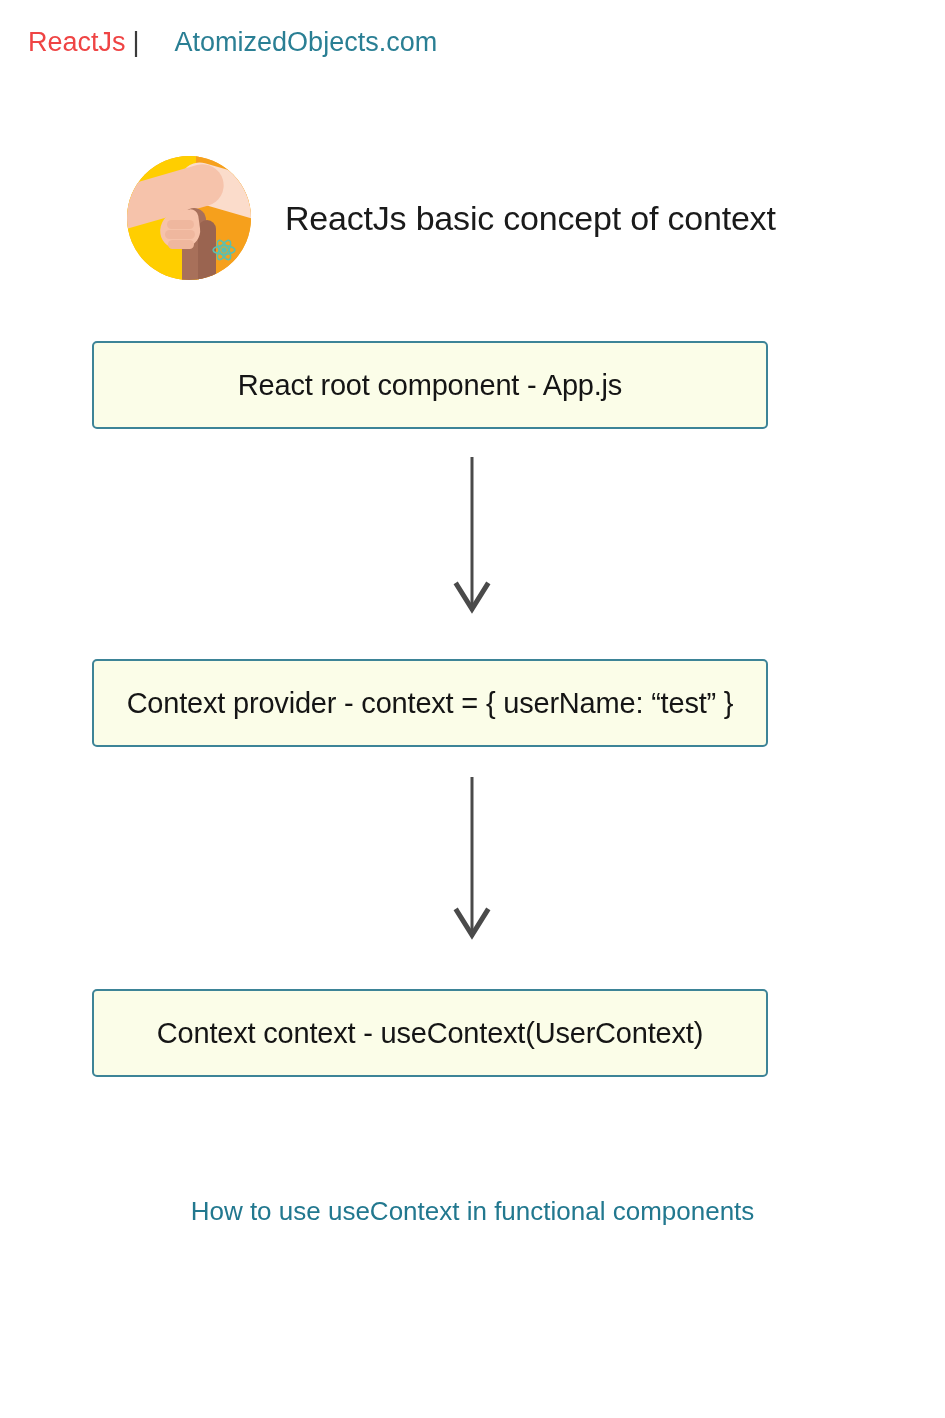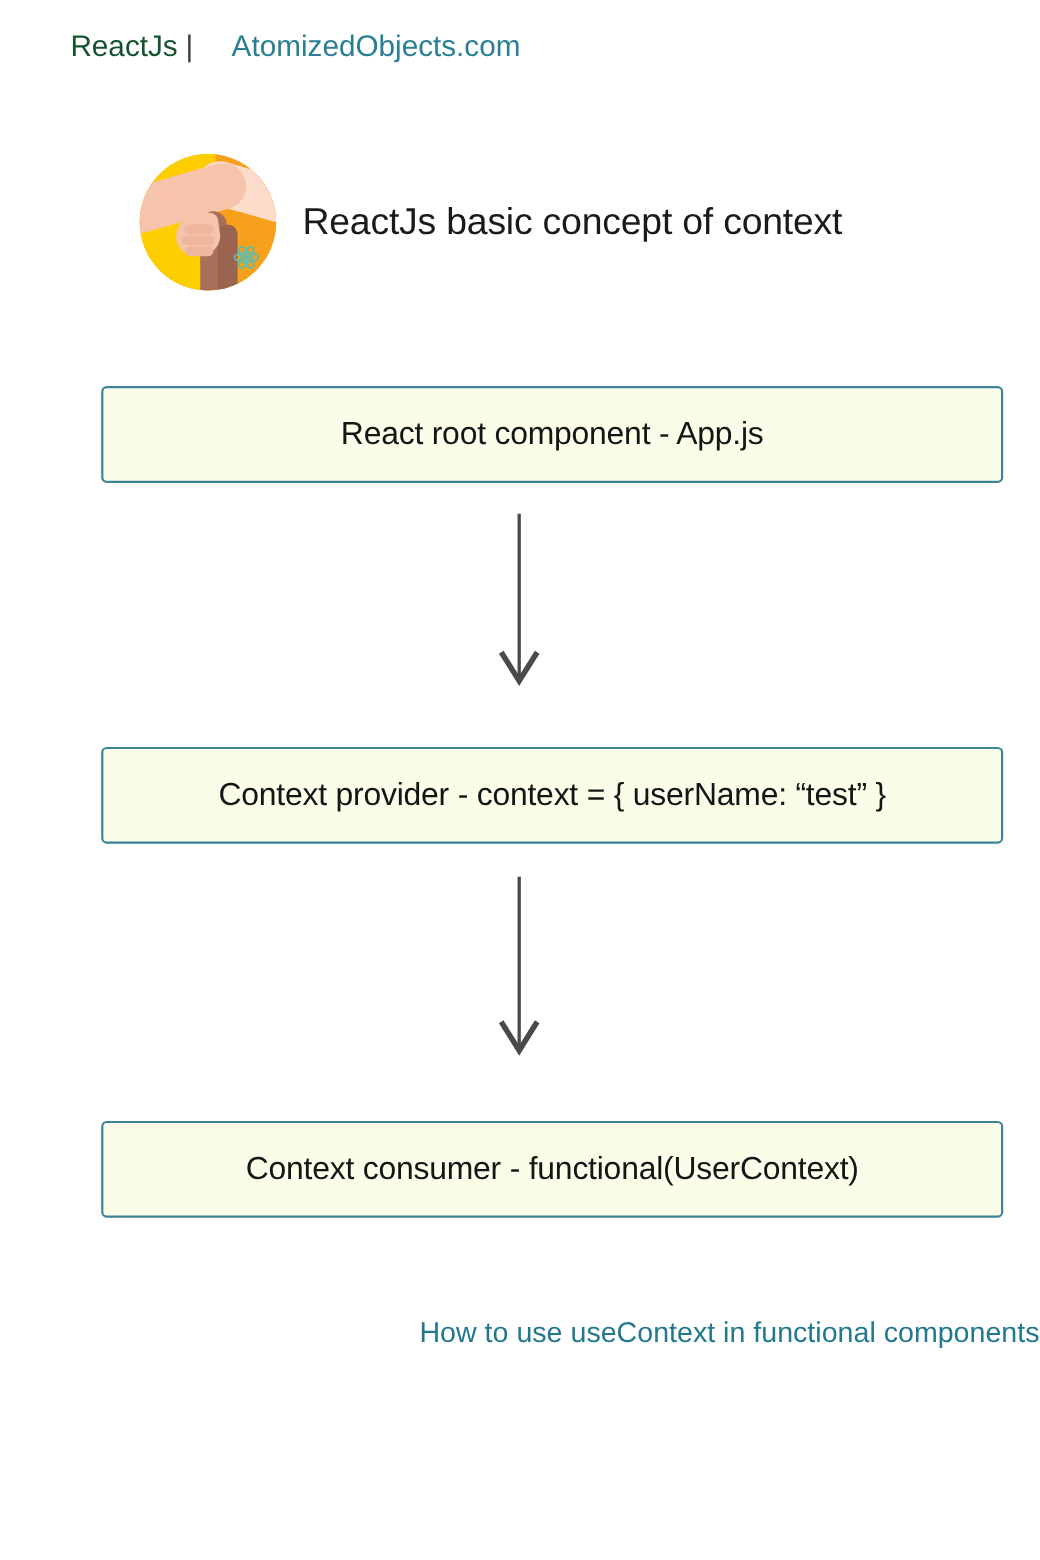--- a/index.html
+++ b/index.html
@@ -9,28 +9,28 @@
     font-family:"Liberation Sans", sans-serif;
     overflow:hidden;
   }
   .page { position:relative; width:945px; height:1418px; }
 
   
   .site-header {
     position:absolute; left:28px; top:24px;
     font-size:27px; line-height:36px; white-space:nowrap;
   }
-  .site-header .brand { color:#14532d;margin-left:36px; }
+  .site-header .brand { color:#ef4444; }
   .site-header .sep  { color:#3b3b3b; padding:0 7px; }
   .site-header .domain { color:#2a7f94;margin-left:28px; }
 
   
   .title-row {
-    position:absolute; left:127px; top:140px;
-    display:flex; align-items:center; gap:24px;
+    position:absolute; left:127px; top:156px;
+    display:flex; align-items:center; gap:34px;
   }
   .logo-badge {
     position:relative; width:124px; height:124px;
     border-radius:50%; overflow:hidden; flex:0 0 auto;
     background:#f5a623;
   }
   .logo-badge .half-yellow {
     position:absolute; left:0; top:0; width:58%; height:100%;
     background:#ffce00;
   }
@@ -76,42 +76,42 @@
   .logo-badge .react-atom {
     position:absolute; right:11%; bottom:14%; width:26px; height:26px;
   }
   .logo-title {
     font-size:34px; color:#1a1a1a; white-space:nowrap; letter-spacing:-0.2px;
   }
 
   
   .flow { position:absolute; left:92px; top:341px; width:760px; }
   .flow-box {
-    width:820px; height:88px;
+    width:676px; height:88px;
     background:#fbfde8;
     border:2px solid #3d8497;
     border-radius:5px;
-    display:flex; align-items:center; justify-content:center;margin-top:10px;
+    display:flex; align-items:center; justify-content:center;
   }
   .flow-box span {
     font-size:29px; color:#151515; white-space:nowrap; letter-spacing:-0.2px;
   }
 
   
   .arrow-wrap {
     width:760px; display:flex; justify-content:center;
   }
   .arrow-wrap.gap1 { height:230px; }
   .arrow-wrap.gap2 { height:242px; }
   .arrow-svg { display:block; }
 
   
   .footer {
     position:absolute; left:0; top:1192px; width:945px;
-    text-align:right; color:#22788f;
+    text-align:center; color:#22788f;
     font-size:26px; line-height:38px;
   }
 </style>
 </head>
 <body>
 
 <div class="page">
 
   <div class="site-header">
     <span class="brand">ReactJs</span><span class="sep">|</span><span class="domain">AtomizedObjects.com</span>
@@ -159,21 +159,21 @@
     </div>
 
     <div class="arrow-wrap gap2">
       <svg class="arrow-svg" width="40" height="242" viewBox="0 0 40 242">
         <line x1="20" y1="30" x2="20" y2="190" stroke="#4a4a4a" stroke-width="3"></line>
         <polyline points="5,164 20,188 35,164" fill="none" stroke="#4a4a4a" stroke-width="5" stroke-linecap="square" stroke-linejoin="miter"></polyline>
       </svg>
     </div>
 
     <div class="flow-box">
-      <span>Context consumer - functional(UserContext)</span>
+      <span>Context context - useContext(UserContext)</span>
     </div>
 
   </div>
 
   <div class="footer">
     <div>How to use useContext in functional components</div>
   </div>
 
 </div>
 

